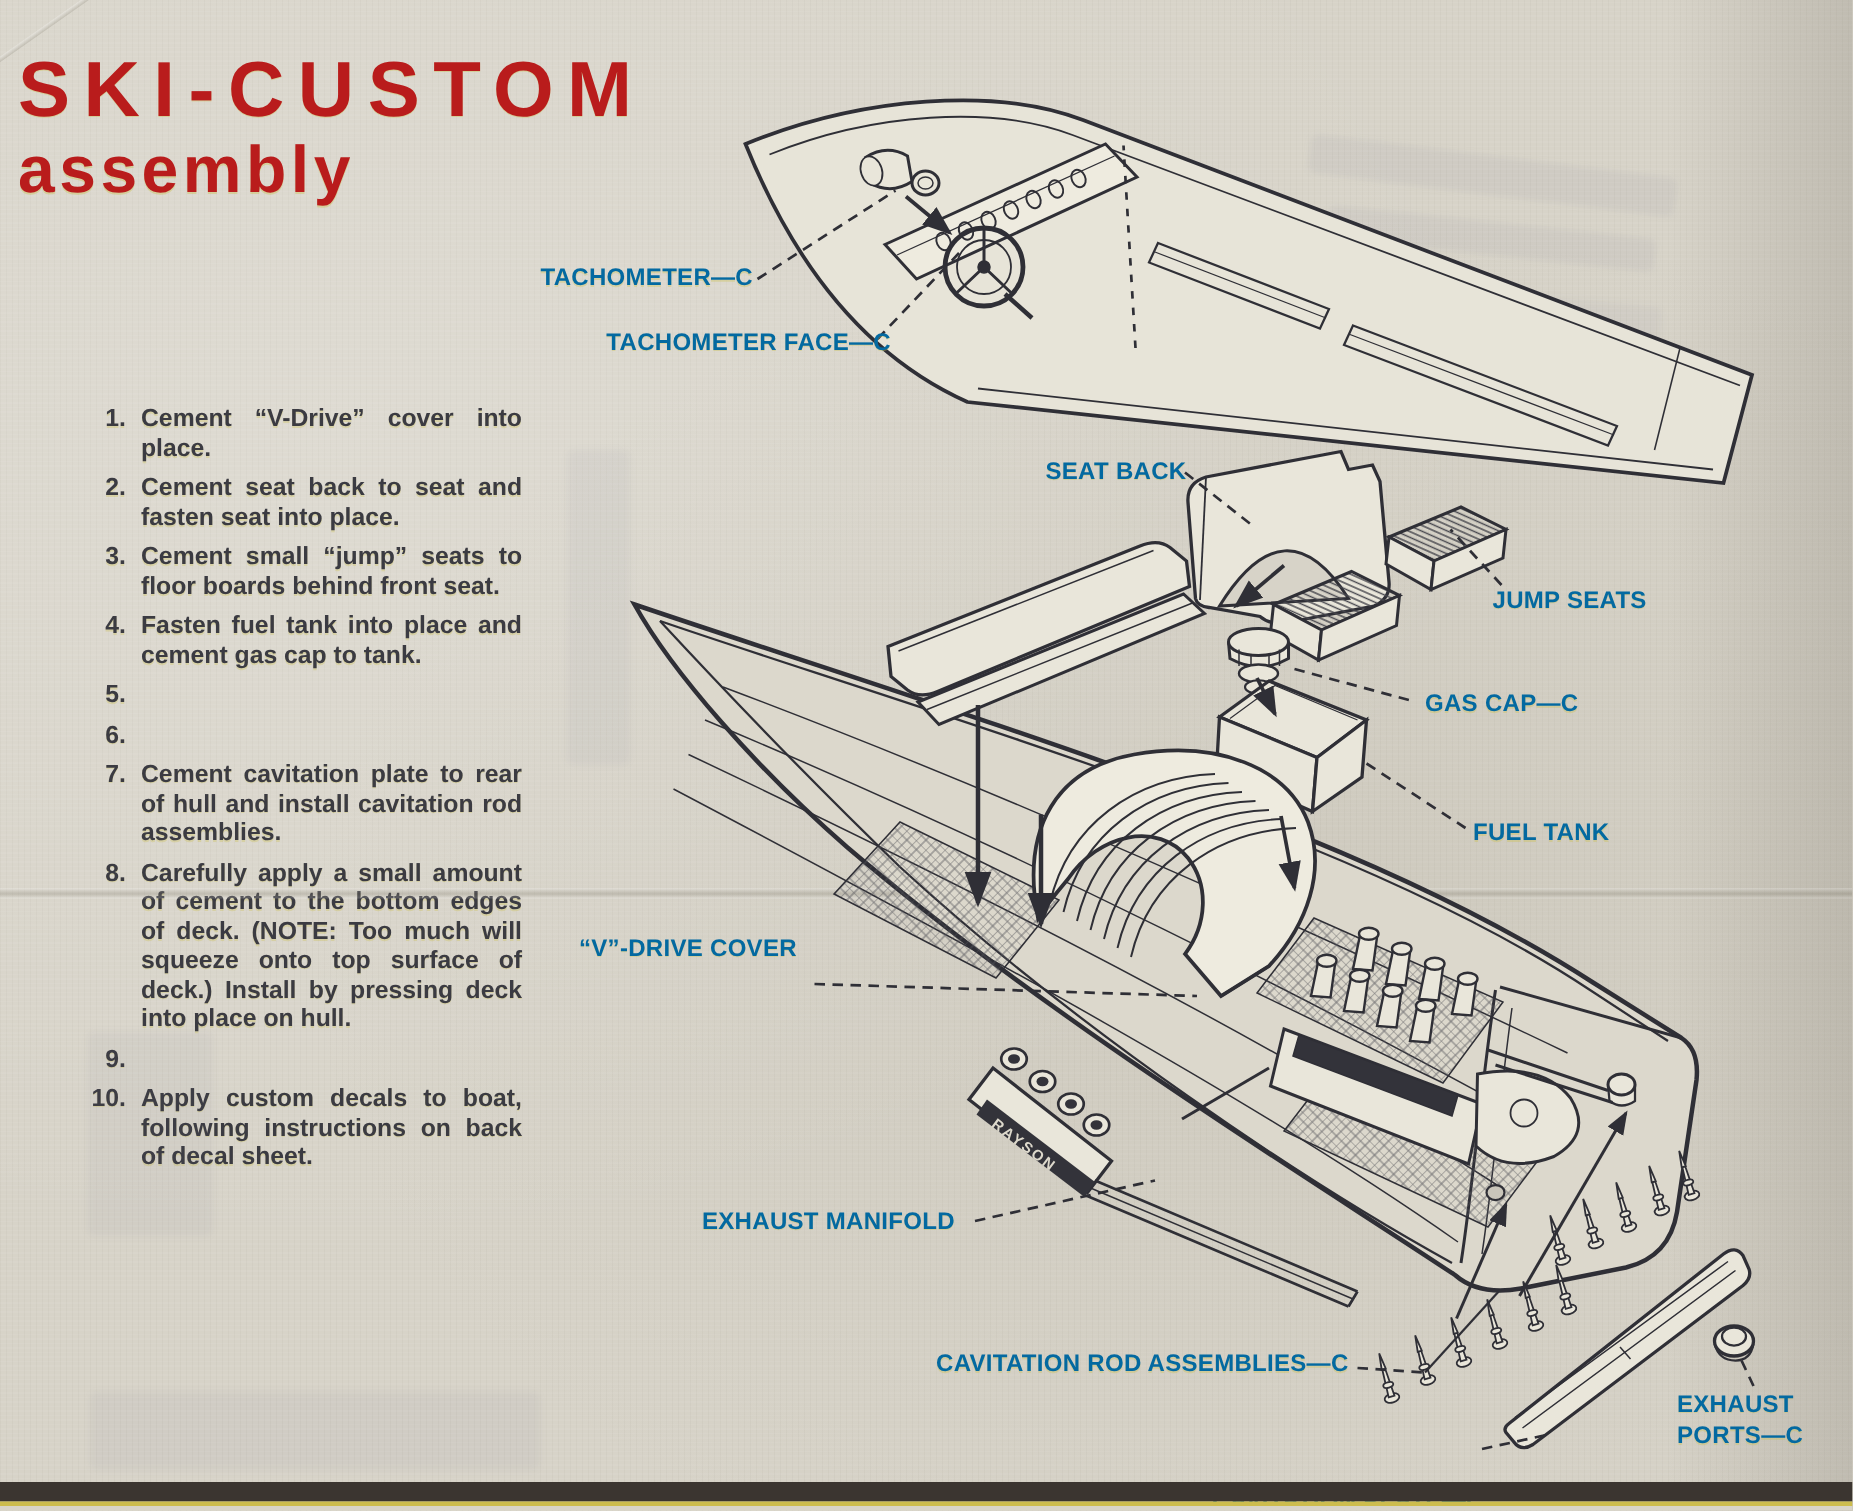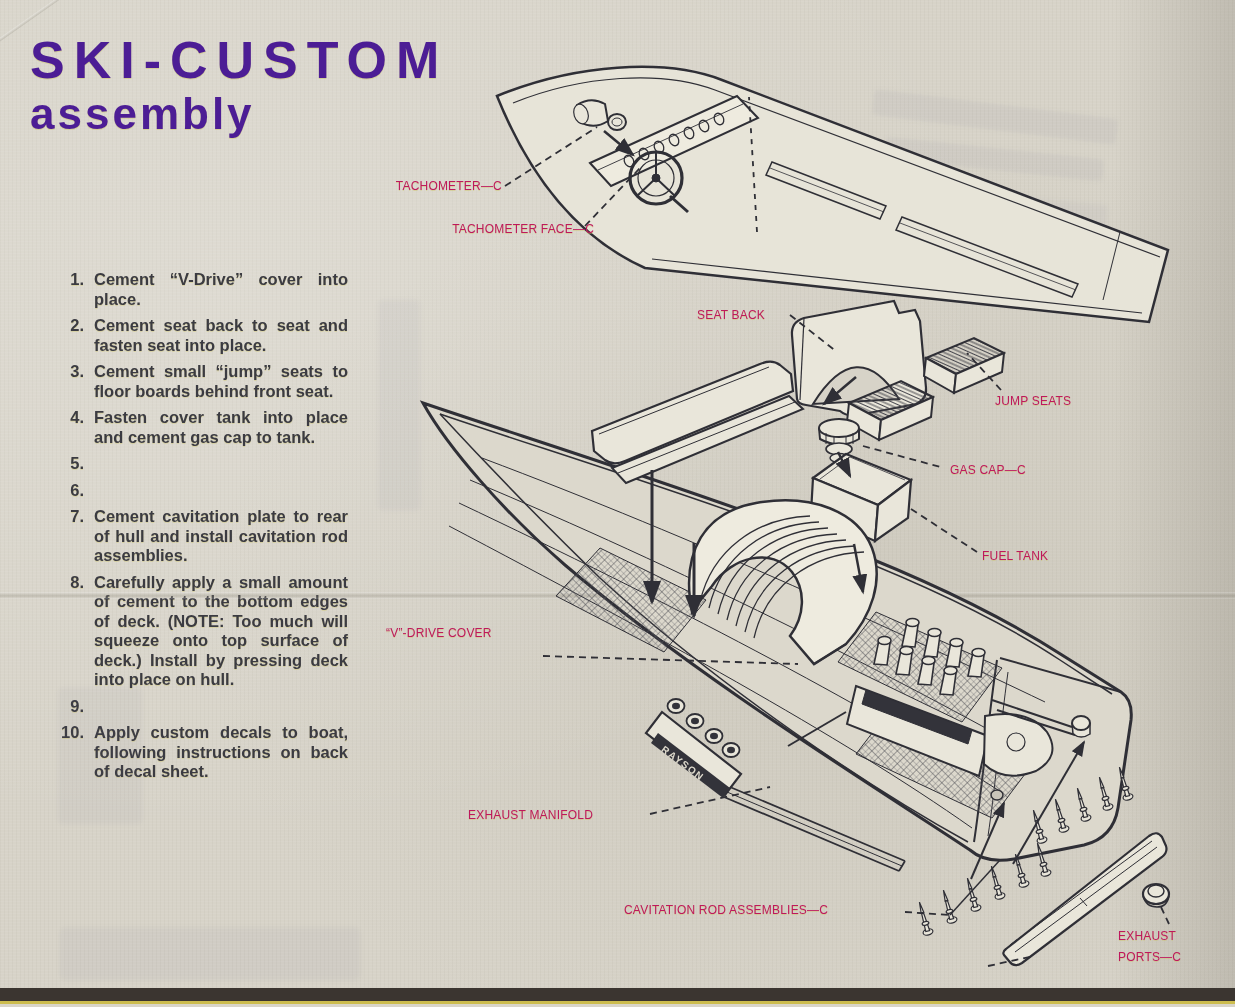--- a/index.html
+++ b/index.html
@@ -7,31 +7,31 @@
     width:1235px;height:1007px;position:relative;overflow:hidden;
     font-family:"Liberation Sans","DejaVu Sans",sans-serif;
     background-color:#d7d3c8;
     background-image:
       linear-gradient(90deg, rgba(0,0,0,0) 90%, rgba(110,105,95,.22) 100%),
       radial-gradient(ellipse at 18% 28%, rgba(255,255,255,.18), rgba(0,0,0,0) 55%),
       radial-gradient(ellipse at 72% 62%, rgba(150,145,128,.14), rgba(0,0,0,0) 55%),
       repeating-linear-gradient(0deg, rgba(255,255,255,.05) 0 1px, rgba(0,0,0,0) 1px 3px),
       repeating-linear-gradient(90deg, rgba(120,113,98,.05) 0 1px, rgba(0,0,0,0) 1px 4px);
   }
-  .title{position:absolute;left:30px;top:34px;color:#4c1d95;line-height:1;
+  .title{position:absolute;left:12px;top:34px;color:#b91c1c;line-height:1;
     text-shadow:0 1px 0 rgba(205,195,90,.45);}
   .title .t1{font-size:52px;font-weight:bold;letter-spacing:9px;}
   .title .t2{font-size:44px;font-weight:bold;letter-spacing:3px;margin-top:6px;text-transform:lowercase;}
   .instructions{position:absolute;left:52px;top:270px;width:296px;color:#3b3b42;
     font-size:16.5px;font-weight:bold;line-height:19.5px;
     text-shadow:0 1px 0 rgba(205,195,90,.35);}
   .instr-item{display:flex;margin-bottom:7px;}
   .instr-item .num{flex:0 0 32px;text-align:right;padding-right:10px;}
   .instr-item .txt{flex:1;text-align:justify;}
-  .dlabel{position:absolute;font-size:12px;font-weight:normal;color:#be185d;
+  .dlabel{position:absolute;font-size:16px;font-weight:bold;color:#0369a1;
     letter-spacing:.2px;white-space:nowrap;line-height:18px;
     text-shadow:0 1px 0 rgba(205,195,90,.4);}
   .ra{text-align:right;}
   svg.diagram{position:absolute;left:0;top:0;z-index:2;}
   .dlabel{z-index:3;}
   .ghost{position:absolute;background:rgba(95,100,130,.07);filter:blur(2px);border-radius:5px;z-index:1;}
   .crease-h{position:absolute;left:0;top:592px;width:1235px;height:7px;z-index:1;
     background:linear-gradient(180deg, rgba(255,255,255,.22), rgba(122,117,102,.28) 55%, rgba(255,255,255,.18));}
   .crease-d{position:absolute;left:-12px;top:8px;width:110px;height:3px;z-index:1;transform:rotate(-35deg);
     background:linear-gradient(180deg, rgba(255,255,255,.3), rgba(122,117,102,.25));}
@@ -64,21 +64,21 @@
   <div class="instr-item">
       <span class="num">2.</span>
       <span class="txt">Cement seat back to seat and fasten seat into place.</span>
     </div>
   <div class="instr-item">
       <span class="num">3.</span>
       <span class="txt">Cement small “jump” seats to floor boards behind front seat.</span>
     </div>
   <div class="instr-item">
       <span class="num">4.</span>
-      <span class="txt">Fasten cover tank into place and cement gas cap to tank.</span>
+      <span class="txt">Fasten fuel tank into place and cement gas cap to tank.</span>
     </div>
   <div class="instr-item">
       <span class="num">5.</span>
     </div>
   <div class="instr-item">
       <span class="num">6.</span>
     </div>
   <div class="instr-item">
       <span class="num">7.</span>
       <span class="txt">Cement cavitation plate to rear of hull and install cavitation rod assemblies.</span>

